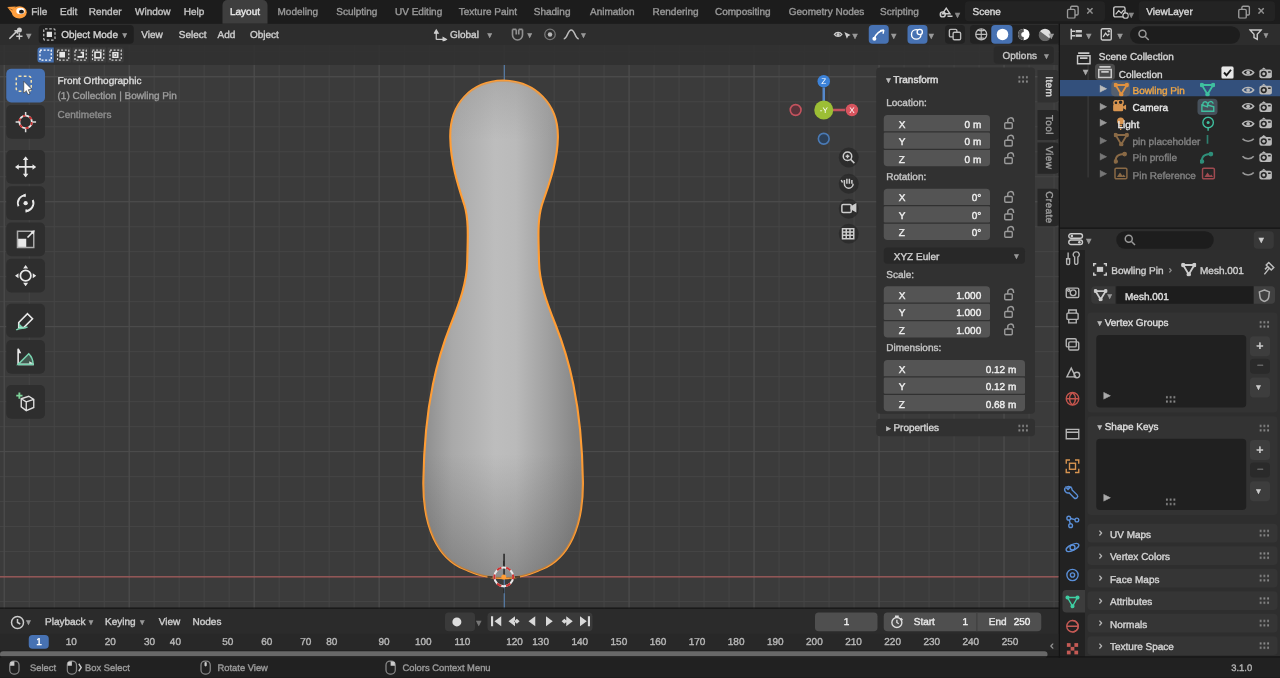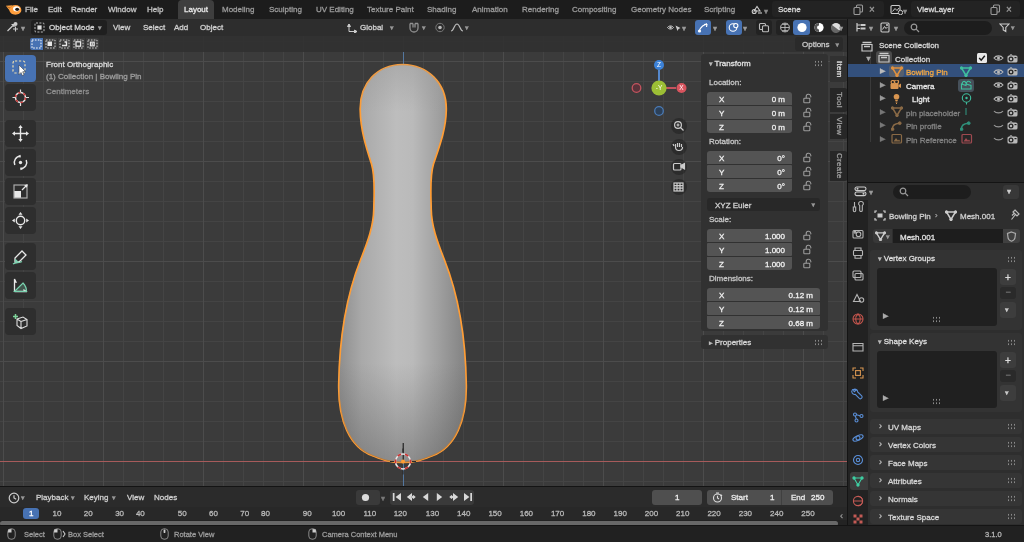--- a/index.html
+++ b/index.html
@@ -584,21 +584,21 @@
         </svg>
       <svg class="abs" style="left:159px;top:43.5px;" width="11" height="12" viewBox="0 0 11 12">
           <use href="#rcam"></use>
         </svg>
 
       <span class="abs" style="left:32px;top:58px;color:#999;font-size:7px;">▶</span>
       <svg class="abs" style="left:43px;top:56.5px;" width="11" height="12" viewBox="0 0 11 12">
           <circle cx="5.5" cy="3.8" r="2.8" fill="#d89550"></circle>
           <path d="M4.3 7.5 l2.4 0 M4.6 9 l1.8 0 M5 10.5 l1 0" stroke="#d89550" stroke-width="1.1"></path>
         </svg>
-      <span class="abs txt" style="left:64px;top:59px;color:#e8e8e8;">Light</span>
+      <span class="abs txt" style="left:46px;top:59px;color:#e8e8e8;">Light</span>
       <svg class="abs" style="left:112px;top:56.5px;" width="13" height="12" viewBox="0 0 13 12">
           <circle cx="6.5" cy="5" r="4.2" fill="none" stroke="#3fbf9f" stroke-width="1.1"></circle>
           <circle cx="6.5" cy="5" r="1.2" fill="#3fbf9f"></circle>
           <path d="M6.5 9.2 L6.5 11.5" stroke="#3fbf9f" stroke-width="1.1"></path>
         </svg>
       <svg class="abs" style="left:145px;top:57.5px;" width="11" height="10" viewBox="0 0 11 10">
           <use href="#eyeo"></use>
         </svg>
       <svg class="abs" style="left:159px;top:57px;" width="11" height="12" viewBox="0 0 11 12">
           <use href="#rcam"></use>
@@ -886,21 +886,21 @@
       <span class="abs" style="left:73.3px;top:2px;width:30px;text-align:center;">20</span>
       <span class="abs" style="left:104.6px;top:2px;width:30px;text-align:center;">30</span>
       <span class="abs" style="left:135.9px;top:2px;width:30px;">40</span>
       <span class="abs" style="left:167.2px;top:2px;width:30px;text-align:center;">50</span>
       <span class="abs" style="left:198.4px;top:2px;width:30px;text-align:center;">60</span>
       <span class="abs" style="left:229.7px;top:2px;width:30px;text-align:center;">70</span>
       <span class="abs" style="left:261.0px;top:2px;width:30px;text-align:left;">80</span>
       <span class="abs" style="left:292.3px;top:2px;width:30px;text-align:center;">90</span>
       <span class="abs" style="left:323.6px;top:2px;width:30px;text-align:center;">100</span>
       <span class="abs" style="left:354.9px;top:2px;width:30px;text-align:center;">110</span>
-      <span class="abs" style="left:377px;top:2px;width:30px;text-align:right;">120</span>
+      <span class="abs" style="left:405px;top:2px;width:30px;text-align:left;">120</span>
       <span class="abs" style="left:417.5px;top:2px;width:30px;text-align:center;">130</span>
       <span class="abs" style="left:448.8px;top:2px;width:30px;text-align:center;">140</span>
       <span class="abs" style="left:480.1px;top:2px;width:30px;text-align:center;">150</span>
       <span class="abs" style="left:511.4px;top:2px;width:30px;text-align:center;">160</span>
       <span class="abs" style="left:542.6px;top:2px;width:30px;text-align:center;">170</span>
       <span class="abs" style="left:573.9px;top:2px;width:30px;text-align:center;">180</span>
       <span class="abs" style="left:605.2px;top:2px;width:30px;text-align:center;">190</span>
       <span class="abs" style="left:636.5px;top:2px;width:30px;text-align:center;">200</span>
       <span class="abs" style="left:667.8px;top:2px;width:30px;text-align:center;">210</span>
       <span class="abs" style="left:699.1px;top:2px;width:30px;text-align:center;">220</span>
@@ -926,16 +926,16 @@
     <span class="abs txt" style="left:68px;top:3.5px;">Box Select</span>
     <svg class="abs" style="left:160px;top:2px;" width="9" height="12" viewBox="0 0 9 12">
         <rect x="0.8" y="0.8" width="7.4" height="10.4" rx="3.2" fill="none" stroke="#888" stroke-width="1"></rect>
         <rect x="3.6" y="1.5" width="1.8" height="3.6" rx="0.9" fill="#ccc"></rect>
       </svg>
     <span class="abs txt" style="left:174px;top:3.5px;">Rotate View</span>
     <svg class="abs" style="left:308px;top:2px;" width="9" height="12" viewBox="0 0 9 12">
         <rect x="0.8" y="0.8" width="7.4" height="10.4" rx="3.2" fill="none" stroke="#888" stroke-width="1"></rect>
         <path d="M8 4.5 L4.5 4.5 L4.5 1 L7.8 1.5 Z" fill="#ccc"></path>
       </svg>
-    <span class="abs txt" style="left:322px;top:3.5px;">Camera Context Menu</span>
+    <span class="abs txt" style="left:322px;top:3.5px;">Colors Context Menu</span>
     <span class="abs txt" style="left:985px;top:3.5px;color:#b5b5b5;">3.1.0</span>
   </div>
 </div>
 
 </body></html>

